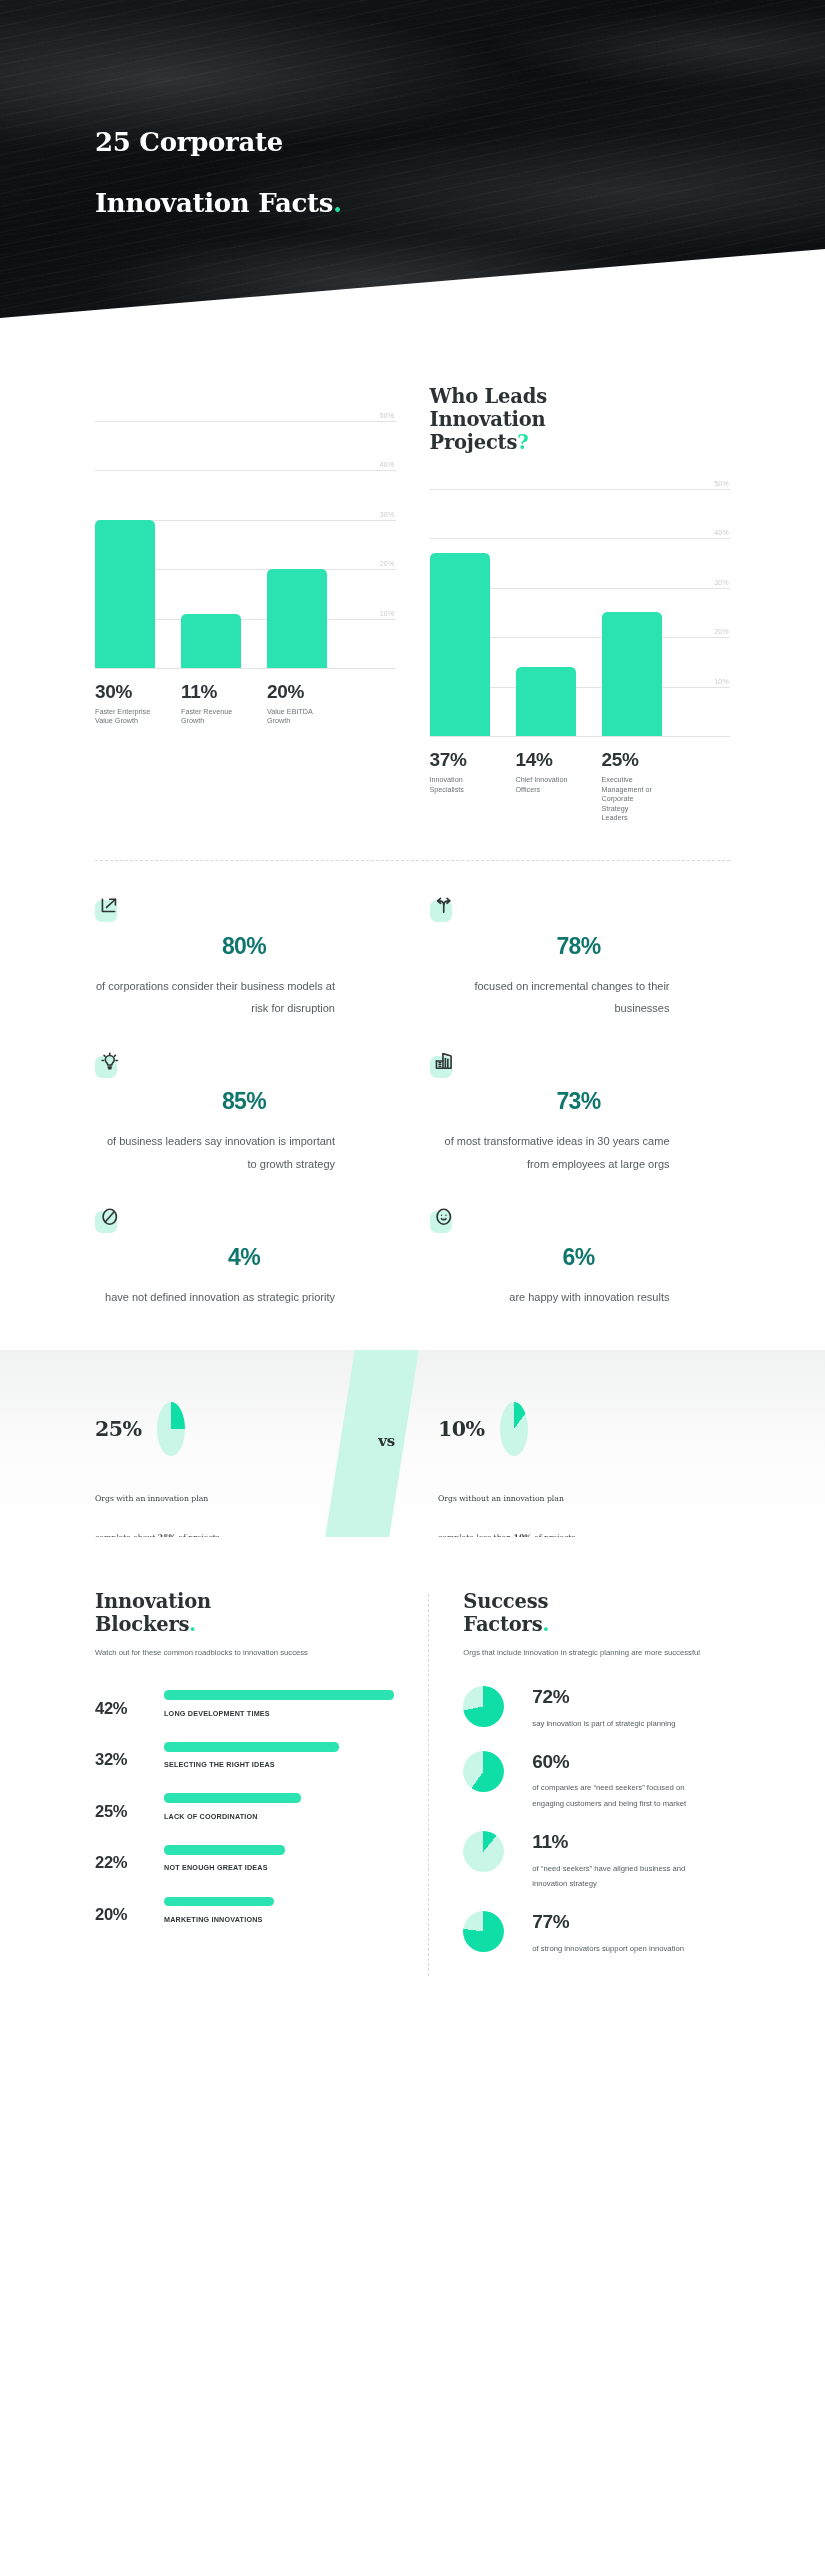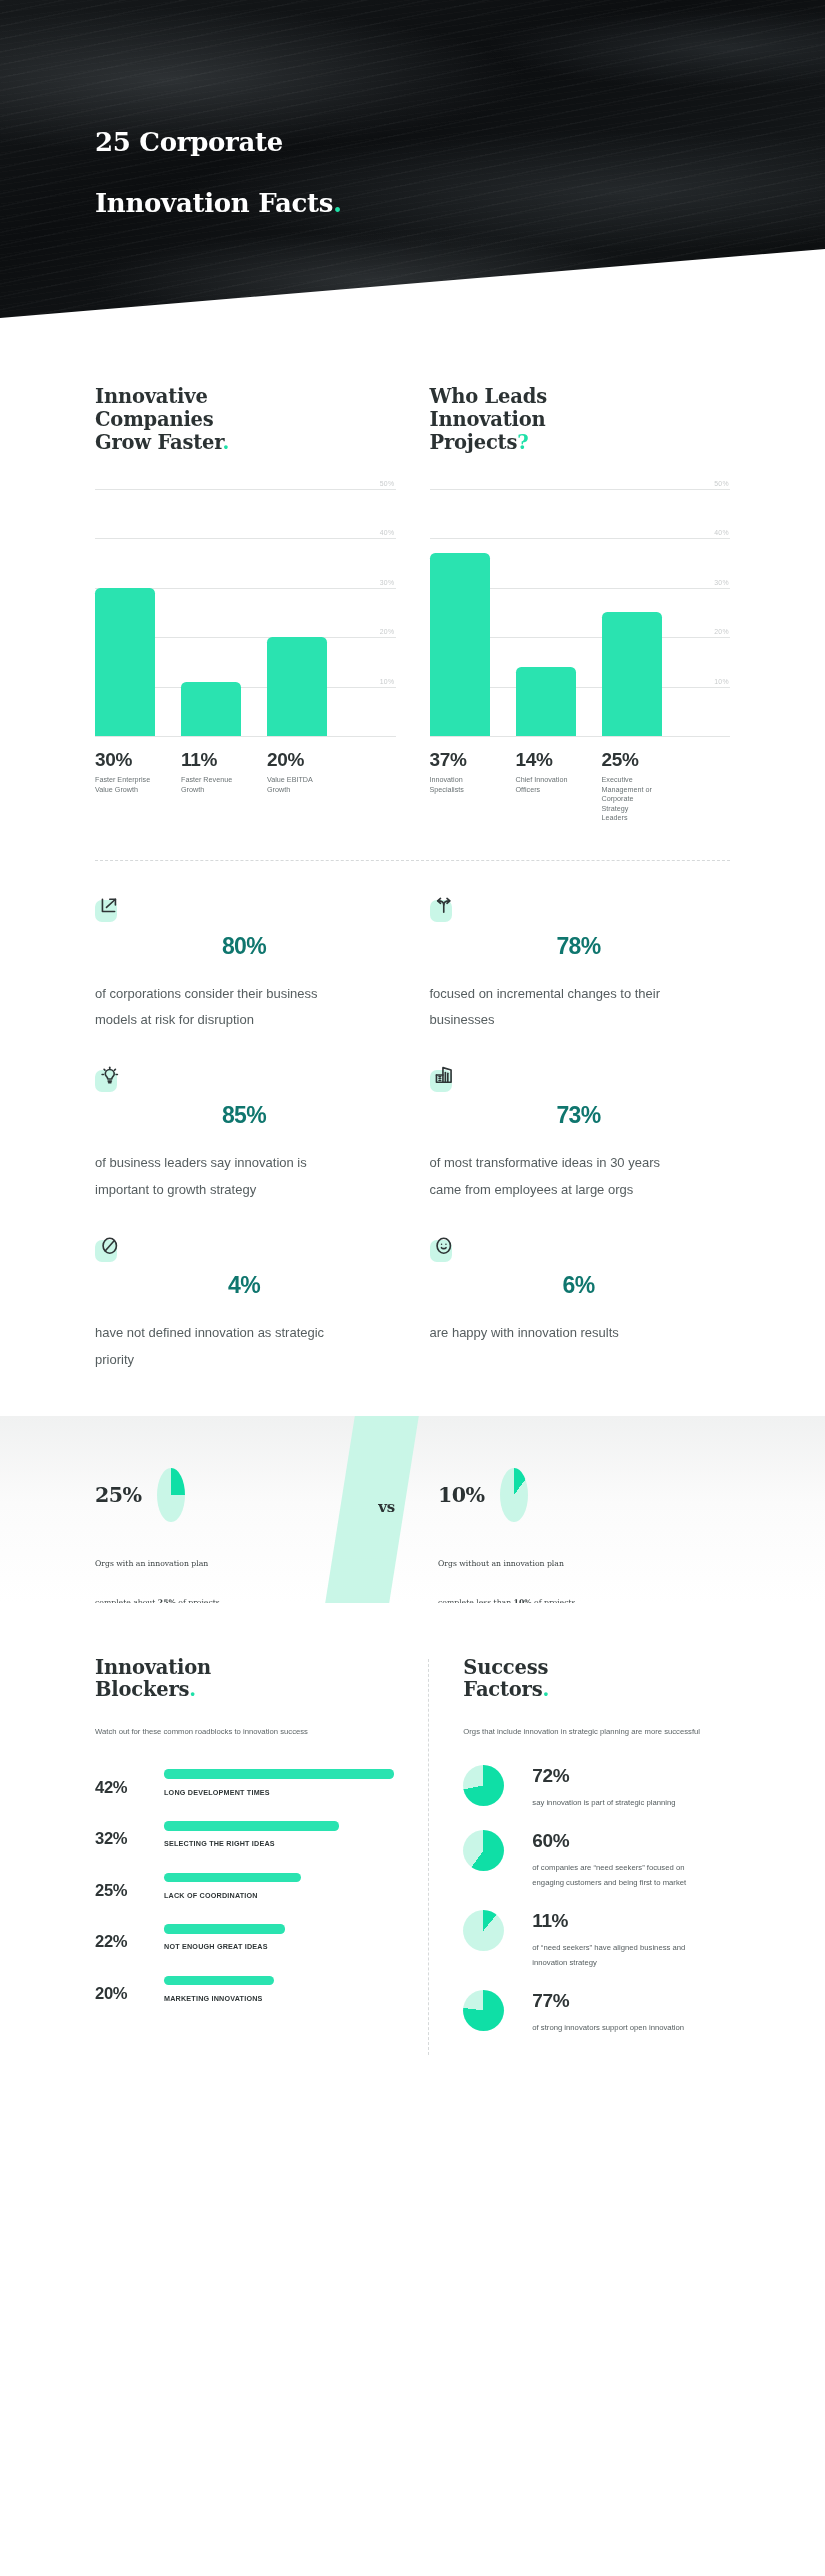--- a/index.html
+++ b/index.html
@@ -134,23 +134,24 @@
     position: absolute; left: 4.6px; top: 0;
     width: 19.5px; height: 19.5px;
   }
   .stat-num {
     margin-top: 12.6px;
     font-size: 23px; font-weight: 700; color: #0f766e; letter-spacing: -0.6px;
     line-height: 1;
     text-align: center;
   }
   .stat-desc {
-    margin-top: 23px;
-    font-size: 13px; line-height: 2.05; color: #555d5f;
+    margin-top: 17px;
+    font-size: 11px; line-height: 2.05; color: #555d5f;
     max-width: 240px;
+    text-align: right;
   }
 
   
   .vs-band {
     position: relative;
     margin-top: 42px;
     height: 187px;
     background: linear-gradient(180deg, #f0f1f1 0%, #fbfbfb 46%, #ffffff 100%);
     overflow: hidden;
   }
@@ -190,21 +191,21 @@
     letter-spacing: -0.3px;
   }
   .mini-pie { width: 27.5px; height: 54px; border-radius: 50%; }
 
   
   .bottom { display: flex; padding-top: 54px; padding-bottom: 52px; }
   .bcol-left { width: 321px; }
   .bcol-sep { width: 0.6px; background: transparent; border-left: 0.6px dashed #d6d9da; margin: 2.3px 34px 0; }
   .bcol-right { width: 286px; }
   .sub-note {
-    margin-top: 22px;
+    margin-top: 8px;
     font-size: 7.7px; line-height: 2.2; color: #5d6567;
     max-width: 240px;
   }
   .hbar-list { margin-top: 26px; }
   .hbar-row { display: flex; align-items: flex-start; margin-bottom: 22px; }
   .hbar-num {
     width: 69px;
     font-size: 16.6px; font-weight: 700; color: #2e3536; letter-spacing: -0.3px;
     line-height: 1; padding-top: 12.6px;
   }
@@ -239,23 +240,20 @@
     <div class="hero-title">
       <span>25 Corporate</span><br>
       <span>Innovation Facts</span><span class="dot">.</span>
     </div>
   </div>
 
   <div class="wrap">
     <div class="charts-row">
 
       <div class="chart-col">
-        <div class="serif-h"><span>Innovative
-Companies
-Grow Faster</span><span class="dot">.</span></div>
         <div class="chart-plot">
           <div class="gridline" style="top:0px"></div>
           <div class="gridlabel" style="top:0px">50%</div>
           <div class="gridline" style="top:49px"></div>
           <div class="gridlabel" style="top:49px">40%</div>
           <div class="gridline" style="top:99px"></div>
           <div class="gridlabel" style="top:99px">30%</div>
           <div class="gridline" style="top:148px"></div>
           <div class="gridlabel" style="top:148px">20%</div>
           <div class="gridline" style="top:198px"></div>

